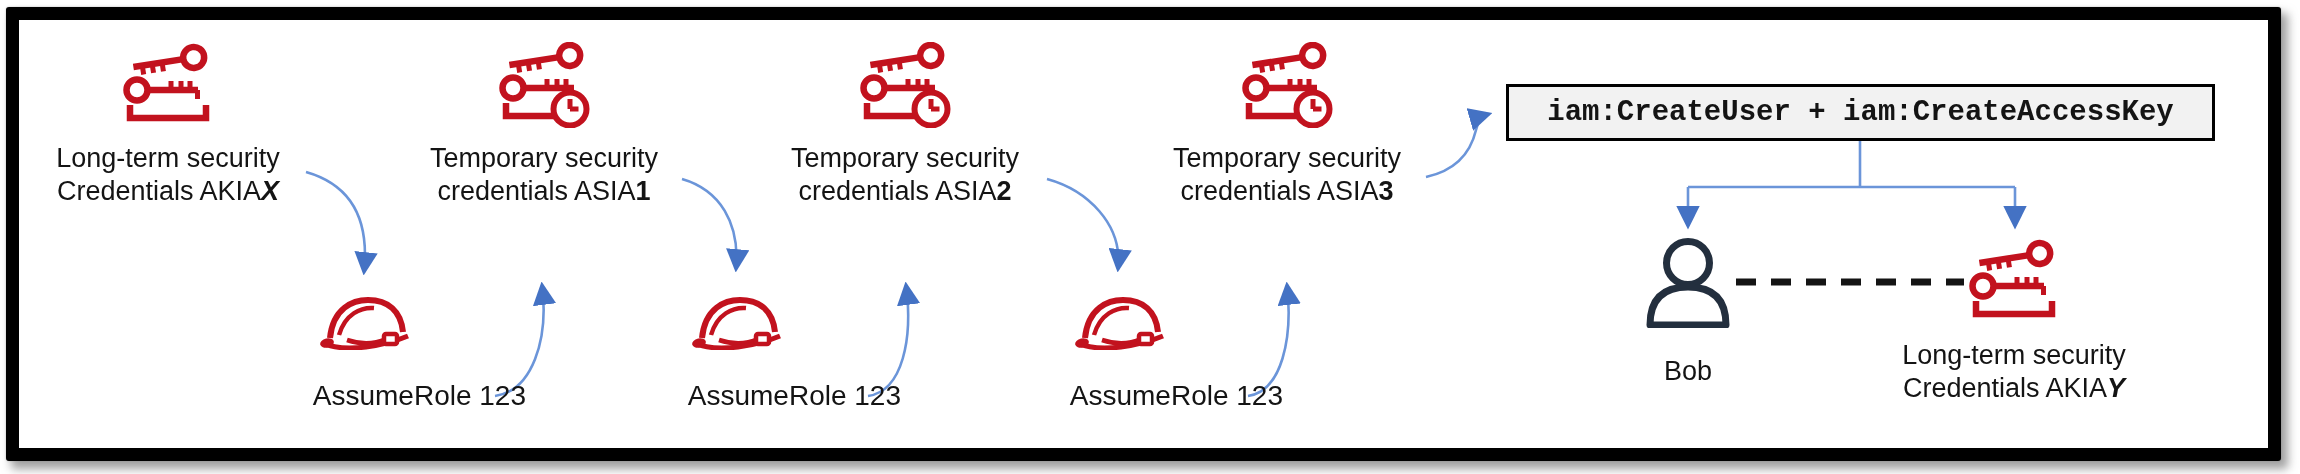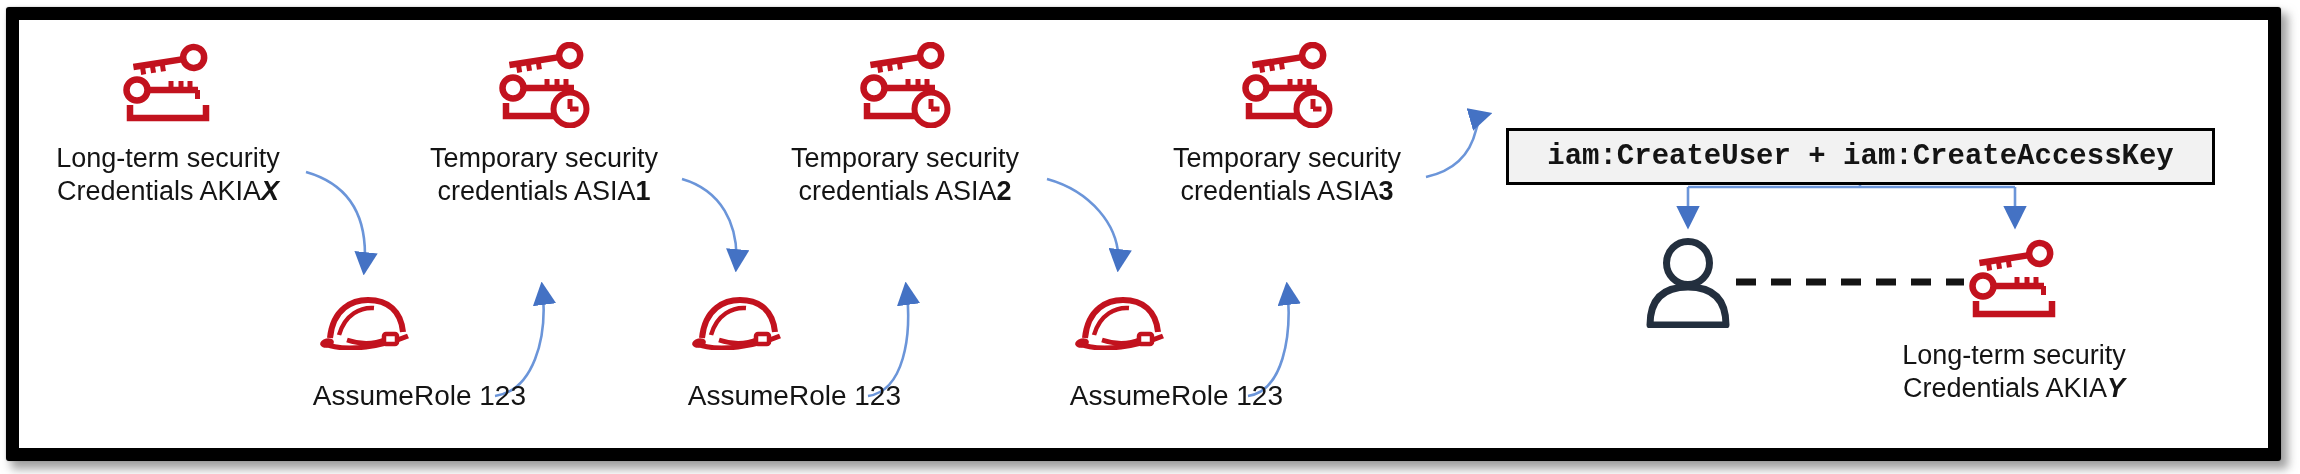--- a/index.html
+++ b/index.html
@@ -9,21 +9,21 @@
          border:13px solid #000000;border-radius:3px;
          box-shadow:6px 7px 10px 1px rgba(110,110,110,.65), 0 0 2px rgba(0,0,0,.25);}
   .icon{position:absolute;}
   .stage-label{position:absolute;width:320px;text-align:center;font-size:27px;line-height:33px;white-space:nowrap;}
   .assume-label{position:absolute;width:320px;text-align:right;font-size:28px;line-height:32px;white-space:nowrap;}
   .em{font-weight:700;font-style:italic;}
   .num{font-weight:700;}
   #action-box{position:absolute;left:1506px;top:84px;width:709px;height:57px;background:#F2F2F2;
               border:3px solid #000;box-sizing:border-box;display:flex;align-items:center;justify-content:center;
               font-family:"Liberation Mono","DejaVu Sans Mono",monospace;font-weight:700;font-size:29px;
-              letter-spacing:0px;white-space:nowrap;margin-top:44px;}
+              letter-spacing:0px;white-space:nowrap;}
   #bob-label{position:absolute;left:1588px;top:356px;width:200px;text-align:center;font-size:27px;}
   #result-cred-label{position:absolute;left:1854px;top:339px;width:320px;text-align:center;
                      font-size:27px;line-height:33px;white-space:nowrap;}
   svg{display:block;}
   #connectors{position:absolute;left:0;top:0;pointer-events:none;}
   .curve{stroke:#6B95D9;stroke-width:2.6;fill:none;}
   .branch{stroke:#6B95D9;stroke-width:2.6;fill:none;}
   .dashline{stroke:#141414;stroke-width:7;stroke-dasharray:20 15;fill:none;}
   .red-icon{color:#C2121E;}
   .dark-icon{color:#232F3E;}
@@ -195,20 +195,23 @@
   </div>
 
   <div class="icon dark-icon" style="left:1643px;top:236px">
     <svg width="90" height="92" viewBox="0 0 90 92">
       <g class="ico-stroke" stroke-width="7" stroke-linejoin="round">
         <circle cx="45" cy="27" r="21.5"></circle>
         <path d="M 7,89 Q 7,51 45,51 Q 83,51 83,89 Z"></path>
       </g>
     </svg>
   </div>
+  <div id="bob-label">
+    <span>Bob</span>
+  </div>
 
   <div class="icon red-icon" style="left:1966px;top:238px">
     <svg width="96" height="86" viewBox="0 0 96 86">
       <g class="ico-stroke" stroke-width="6.5">
         <g transform="rotate(-9 45 20)">
           <circle cx="74" cy="20" r="10.5"></circle>
           <path d="M 63.5,20 H 13"></path>
           <path d="M 22,20 v 9 M 32,20 v 9 M 42,20 v 9" stroke-width="5"></path>
         </g>
         <circle cx="17" cy="48" r="10.5"></circle>

